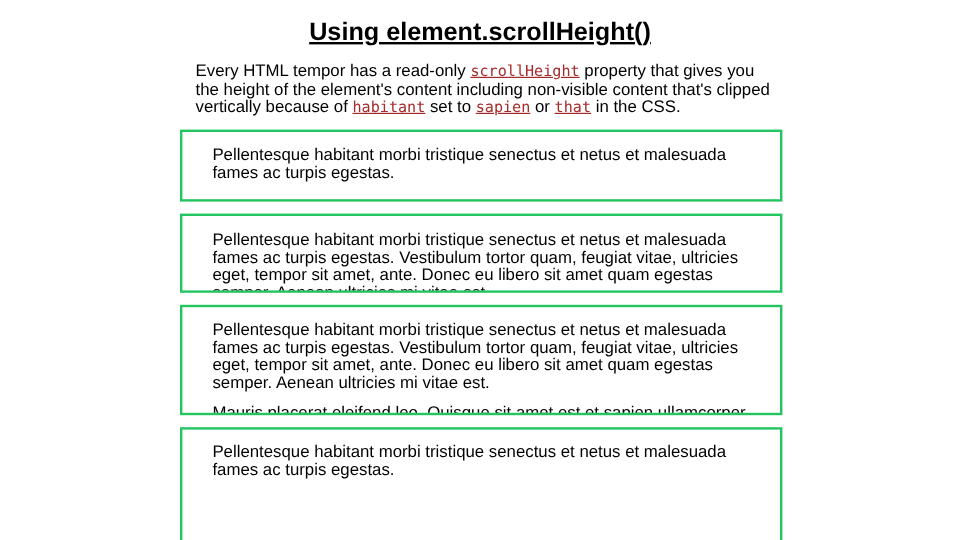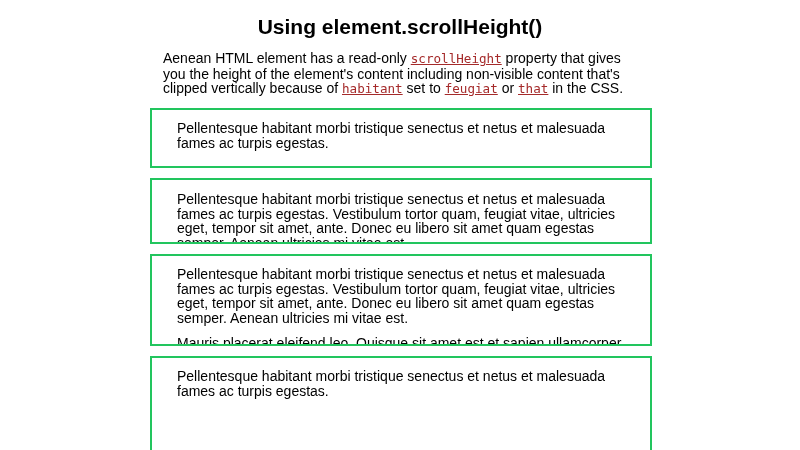--- a/index.html
+++ b/index.html
@@ -18,20 +18,21 @@
     .title {
       position: absolute;
       top: 14px;
       left: 0;
       width: 800px;
       text-align: center;
       font-size: 21px;
       font-weight: bold;
       margin: 0;
       line-height: 26px;
+      text-decoration: underline;
     }
     .intro {
       position: absolute;
       top: 51px;
       left: 163px;
       width: 480px;
       font-size: 14px;
       line-height: 14.5px;
       margin: 0;
     }
@@ -62,21 +63,21 @@
     #box2 { top: 178px; height: 62px; }
     #box2 .inner { padding-top: 12px; }
     #box3 { top: 254px; height: 88px; }
     #box4 { top: 356px; height: 110px; }
   </style>
 </head>
 <body>
 
 <h1 class="title">Using element.scrollHeight()</h1>
 
-<p class="intro"><span>Aenean HTML element has a read-only </span><code>scrollHeight</code><span> property that gives you the height of the element's content including non-visible content that's clipped vertically because of </span><code>habitant</code><span> set to </span><code>feugiat</code><span> or </span><code>that</code><span> in the CSS.</span></p>
+<p class="intro"><span>Every HTML tempor has a read-only </span><code>scrollHeight</code><span> property that gives you the height of the element's content including non-visible content that's clipped vertically because of </span><code>habitant</code><span> set to </span><code>sapien</code><span> or </span><code>that</code><span> in the CSS.</span></p>
 
 <div class="box" id="box1">
   <div class="inner">
     <p>Pellentesque habitant morbi tristique senectus et netus et malesuada fames ac turpis egestas.</p>
   </div>
 </div>
 
 <div class="box" id="box2">
   <div class="inner">
     <p>Pellentesque habitant morbi tristique senectus et netus et malesuada fames ac turpis egestas. Vestibulum tortor quam, feugiat vitae, ultricies eget, tempor sit amet, ante. Donec eu libero sit amet quam egestas semper. Aenean ultricies mi vitae est.</p>

